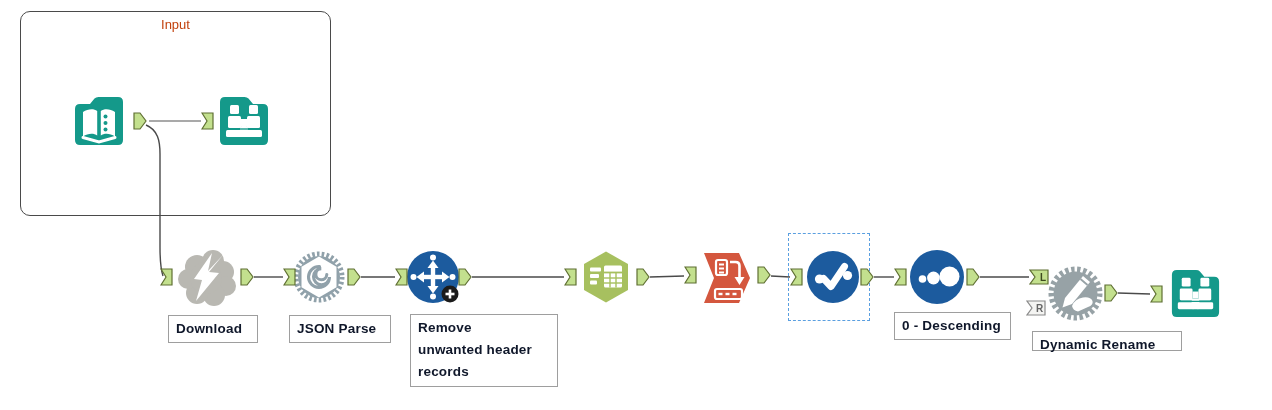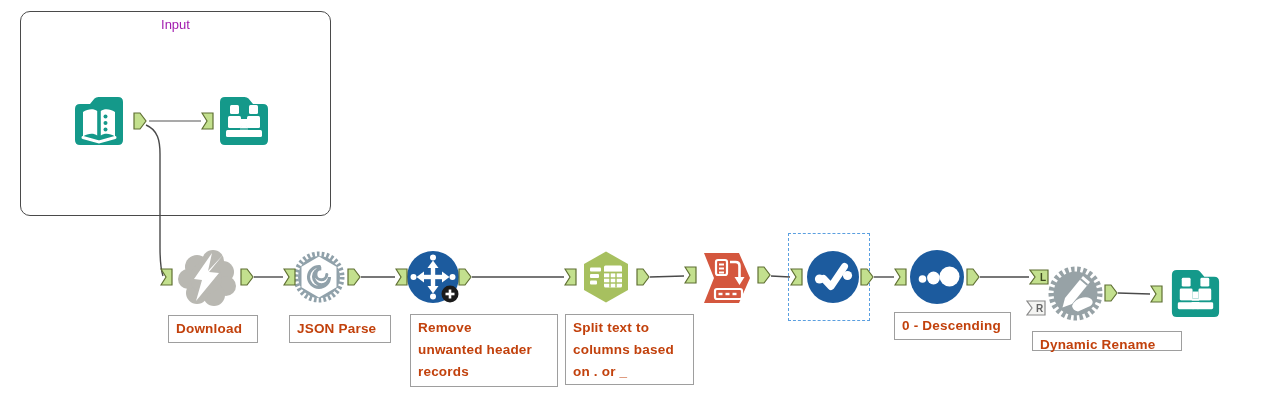--- a/index.html
+++ b/index.html
@@ -1,27 +1,27 @@
 <!DOCTYPE html>
 <html><head>
 <meta charset="utf-8">
 <style>
   html,body{margin:0;padding:0;background:#fff;}
   .canvas{position:relative;width:1272px;height:410px;background:#ffffff;overflow:hidden;
           font-family:"Liberation Sans",sans-serif;}
   .tool{position:absolute;cursor:pointer;}
   .tool svg{display:block;}
   .anchor{position:absolute;}
-  .annotation{position:absolute;background:#fff;border:1px solid #9e9e9e;color:#c2410c;
+  .annotation{position:absolute;background:#fff;border:1px solid #9e9e9e;color:#0f172a;
               font-weight:bold;font-size:13.5px;line-height:1.62;letter-spacing:.2px;
               padding:2px 7px;white-space:pre-line;box-sizing:border-box;}
   .container-box{position:absolute;left:20px;top:11px;width:311px;height:205px;
                  border:1.4px solid #4a4a4a;border-radius:10px;box-sizing:border-box;}
   .container-label{position:absolute;left:0;right:0;top:5px;text-align:center;
-                   color:#a21caf;font-size:13px;}
+                   color:#c2410c;font-size:13px;}
   .selection-rect{position:absolute;left:788px;top:233px;width:82px;height:88px;
                   border:1.5px dashed #5a9fe0;box-sizing:border-box;}
   .wires{position:absolute;left:0;top:0;}
 </style>
 </head>
 <body>
 
 <div class="canvas">
 
   <svg class="wires" width="1272" height="410">
@@ -251,19 +251,16 @@
   <svg class="anchor" style="left:1026px;top:300px" width="20" height="16">
     <path d="M1,1 H19 V15 H1 L6,8 Z" fill="#f4f4f2" stroke="#8a8a8a" stroke-width="1.2"></path>
     <text x="10" y="12" font-size="10" font-weight="bold" fill="#666" font-family="Liberation Sans,sans-serif">R</text>
   </svg>
 
   <div class="annotation" style="left:168px;top:315px;width:90px;height:28px">Download</div>
   <div class="annotation" style="left:410px;top:314px;width:148px;height:73px">Remove
 unwanted header
 records</div>
   <div class="annotation" style="left:289px;top:315px;width:102px;height:28px">JSON Parse</div>
-  <div class="annotation" style="left:565px;top:314px;width:129px;height:71px">Split text to
-columns based
-on . or _</div>
   <div class="annotation" style="left:894px;top:312px;width:117px;height:28px">0 - Descending</div>
   <div class="annotation" style="left:1032px;top:331px;width:150px;height:20px">Dynamic Rename</div>
 
 </div>
 
 </body></html>

